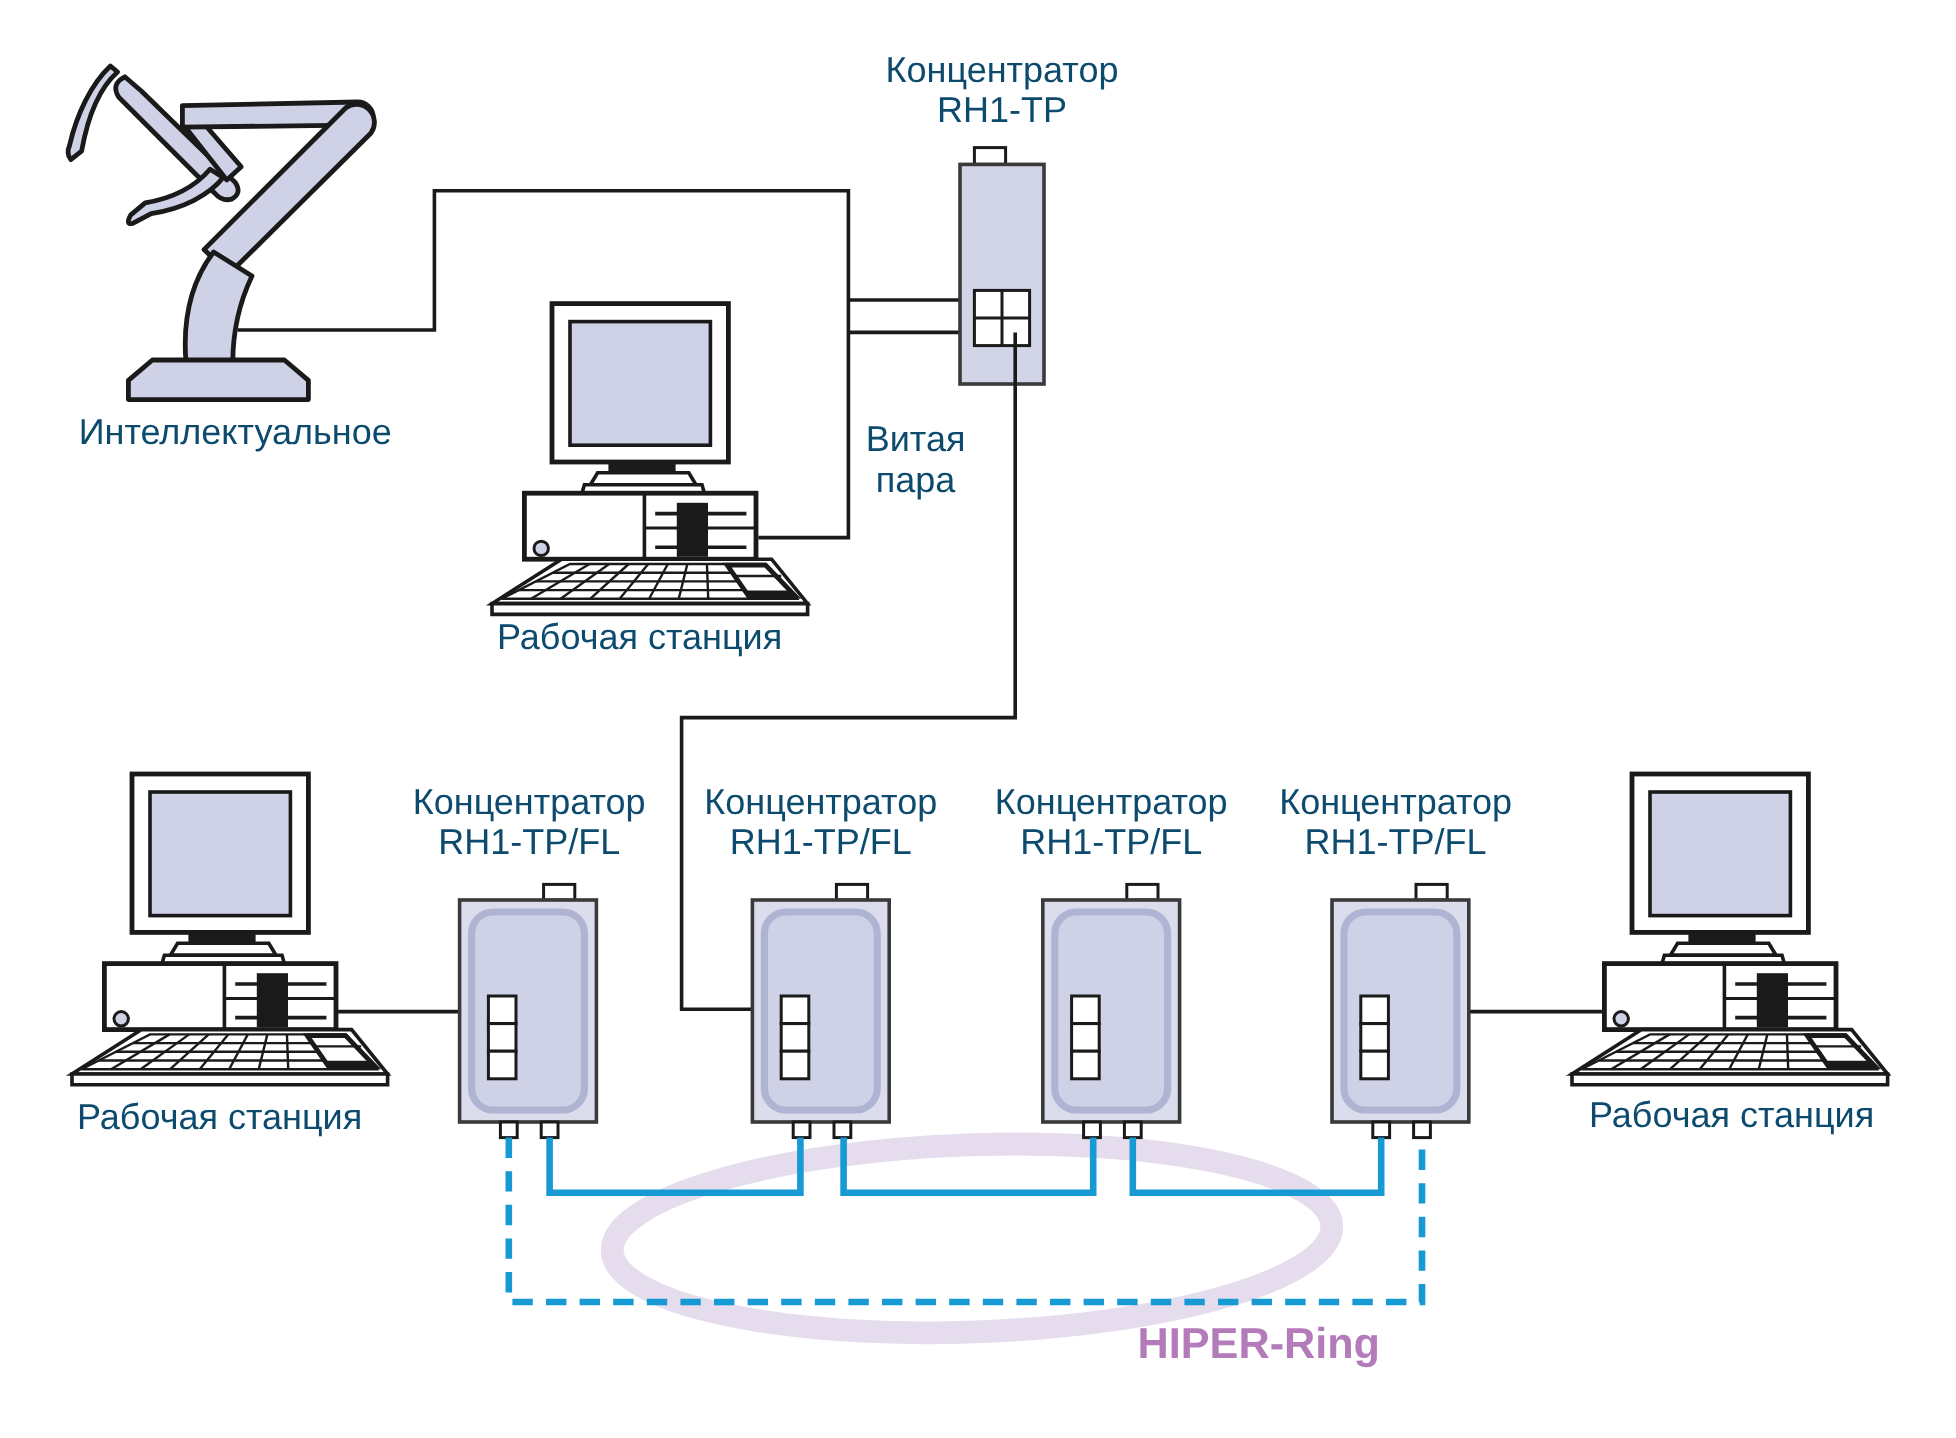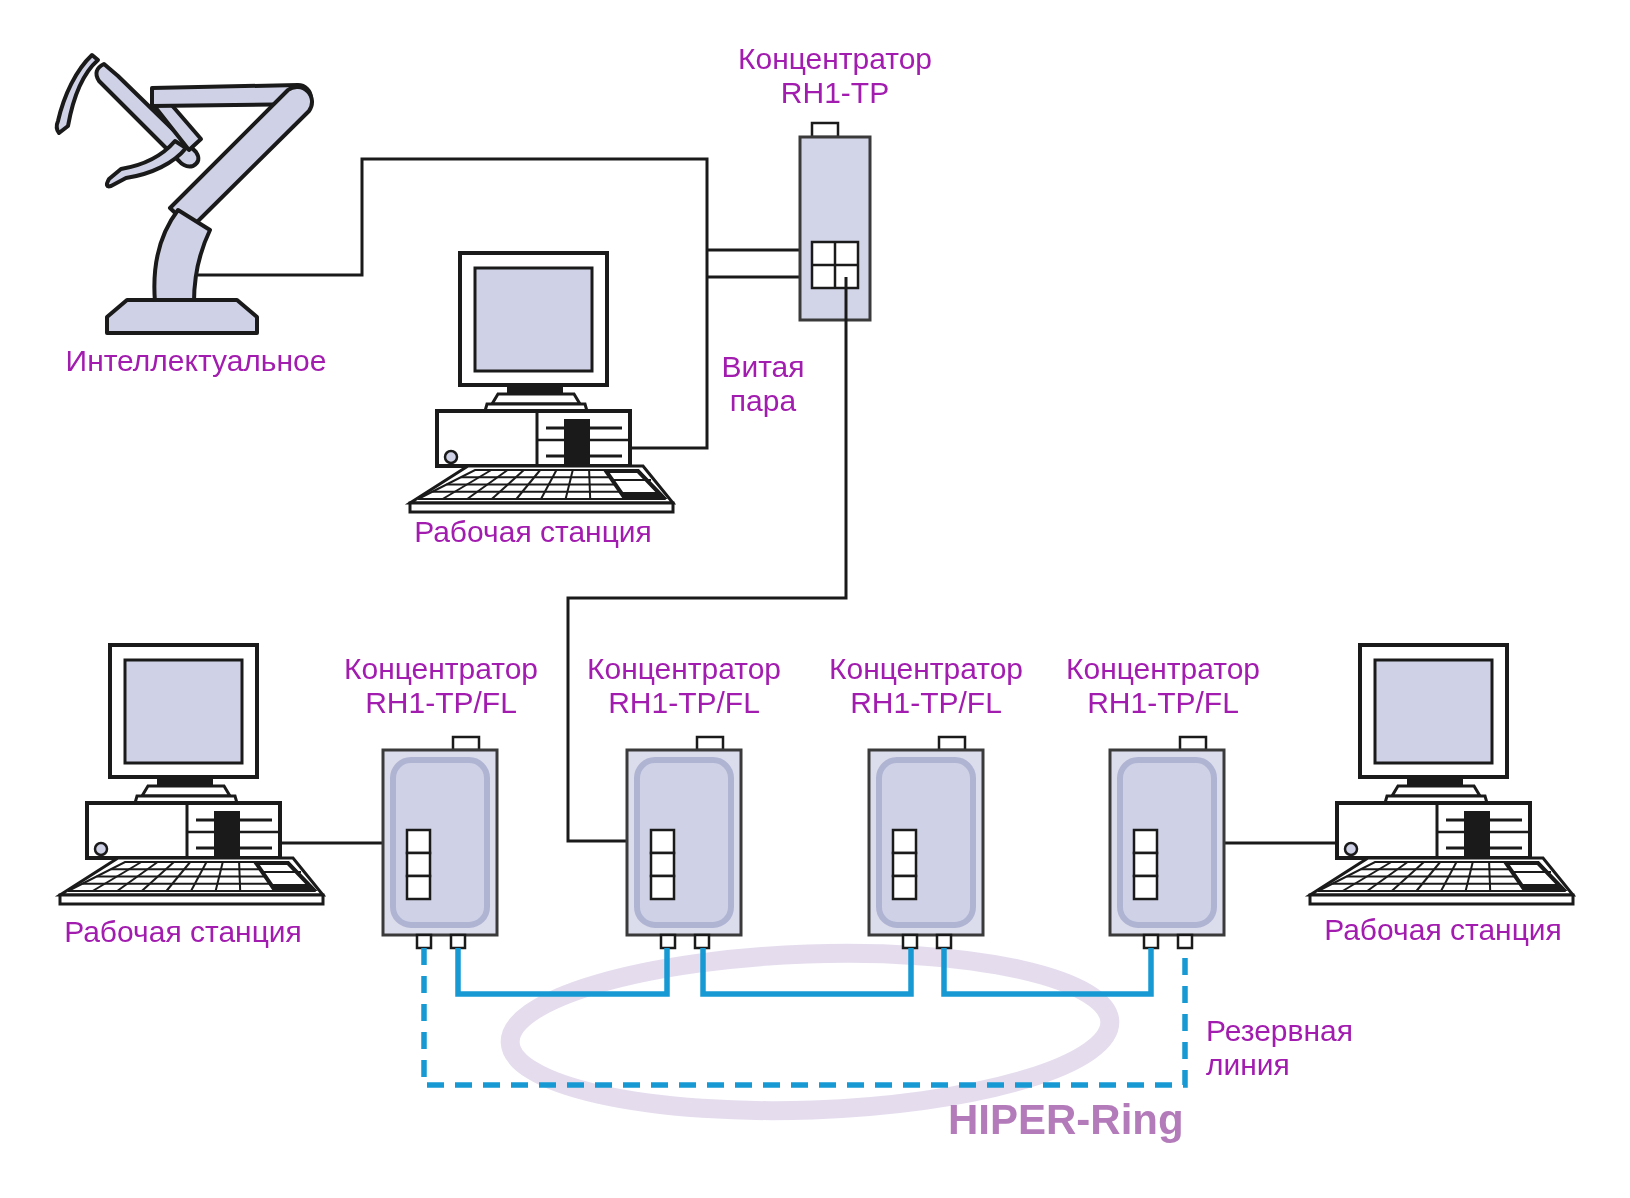--- a/index.html
+++ b/index.html
@@ -1,21 +1,21 @@
 <!DOCTYPE html>
 <html><head>
 <meta charset="utf-8">
 <style>
   html,body{margin:0;padding:0;background:#ffffff;}
   #stage{position:relative;width:1630px;height:1198px;background:#ffffff;overflow:hidden;
          font-family:"Liberation Sans", sans-serif;}
   #diagram-svg{position:absolute;left:0;top:0;}
-  .lbl{position:absolute;font-size:30px;line-height:34px;color:#a21caf;white-space:nowrap;}
+  .lbl{position:absolute;font-size:30px;line-height:34px;color:#0c4a6e;white-space:nowrap;}
   .ctr{transform:translateX(-50%);text-align:center;}
-  .ring-lbl{font-weight:bold;font-size:42px;color:#b47bba;}
+  .ring-lbl{font-weight:bold;font-size:36px;color:#b47bba;}
 </style>
 </head>
 <body>
 
 <div id="stage">
 
 <svg id="diagram-svg" width="1630" height="1198" viewBox="0 0 1630 1198">
   <defs>
 
     <g id="ws">
@@ -142,20 +142,16 @@
 <div class="lbl ctr" style="left:1163px;top:652px;">
   <div>Концентратор</div>
   <div>RH1-TP/FL</div>
 </div>
 
 <div class="lbl ctr" style="left:183px;top:915px;">Рабочая станция</div>
 
 <div class="lbl ctr" style="left:1443px;top:913px;">Рабочая станция</div>
 
 
-<div class="lbl" style="left:1206px;top:1014px;">
-  <div>Резервная</div>
-  <div>линия</div>
-</div>
 
 <div class="lbl ring-lbl" style="left:948px;top:1103px;">HIPER-Ring</div>
 
 </div>
 
 </body></html>

